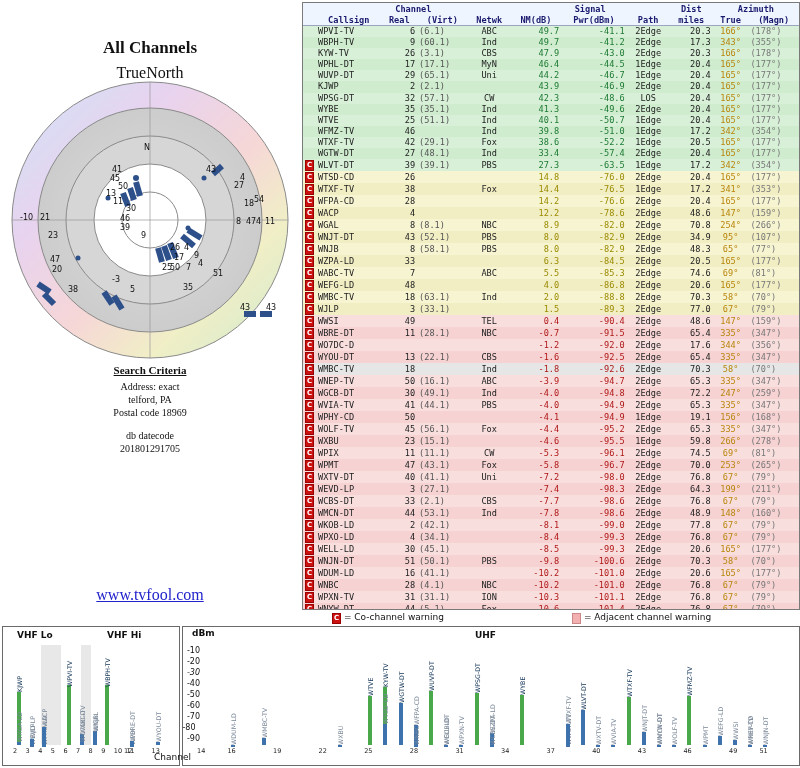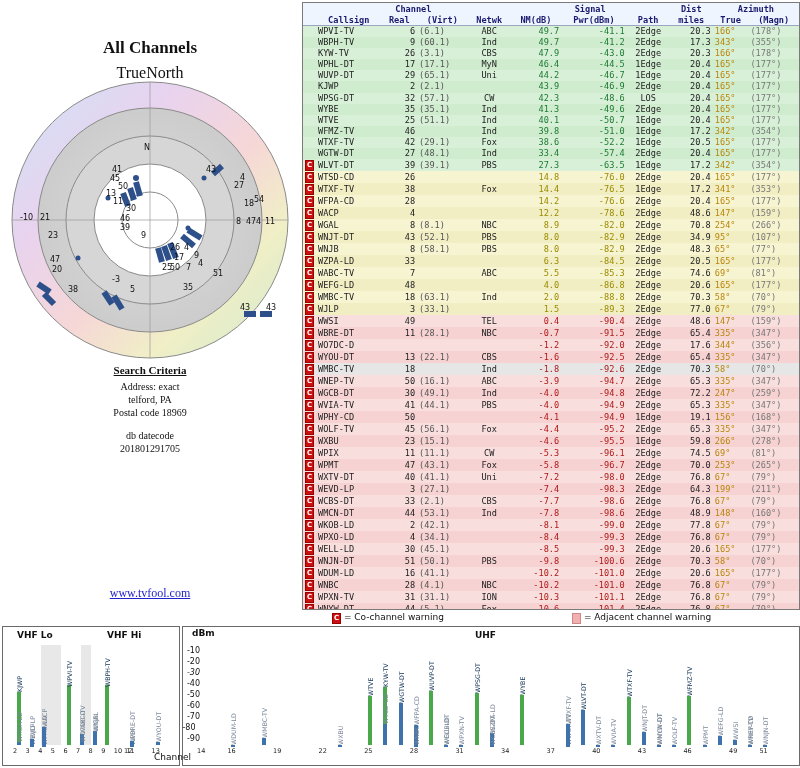--- a/index.html
+++ b/index.html
@@ -26,21 +26,21 @@
   #polar-svg{display:block;}
   #search-criteria{
     position:absolute;left:0;top:364px;width:300px;text-align:center;
     font-family:"Liberation Serif",serif;
   }
   #search-criteria .sc-title{font-size:11px;font-weight:bold;text-decoration:underline;margin-bottom:4px;}
   #search-criteria .sc-line{font-size:10px;line-height:13px;}
   #search-criteria .sc-gap{height:10px;}
   #tvfool-link{
     position:absolute;left:0;top:586px;width:300px;text-align:center;
-    font-size:12px;color:#2222cc;text-decoration:underline;
+    font-size:16px;color:#2222cc;text-decoration:underline;
     font-family:"Liberation Serif",serif;cursor:pointer;
   }
   
   #table-panel{
     position:absolute;left:302px;top:2px;width:496px;height:606px;
     border:1px solid #7a7a7a;background:#eef5ff;overflow:hidden;
   }
   table.sig{border-collapse:collapse;width:100%;font-family:"DejaVu Sans Mono",monospace;font-size:8.6px;}
   table.sig th,table.sig td{padding:0 2px;white-space:nowrap;}
   .grp-head td{text-align:center;font-weight:bold;color:#1a1a6e;font-size:8.6px;height:11px;}
@@ -51,21 +51,21 @@
   .wbox{display:inline-block;width:7px;height:9px;line-height:9px;font-size:7px;font-weight:bold;
         color:#fff;background:#cc1111;border:1px solid #990000;text-align:center;font-family:"DejaVu Sans",sans-serif;}
   .wbox.adj{background:#f3b0b0;border:1px solid #cc8888;color:#8a1111;}
   td.call{text-align:left;padding-left:3px;}
   td.rch{text-align:right;}
   td.vch{text-align:left;}
   td.netw{text-align:center;}
   td.nm,td.pwr{text-align:right;}
   td.path{text-align:center;}
   td.dist{text-align:right;}
-  td.azt{text-align:left;margin-top:40px;}
+  td.azt{text-align:center;margin-top:40px;}
   td.azm{text-align:left;padding-left:3px;}
   .c-green{color:#1d7a32;}
   .c-yellow{color:#9a8b00;}
   .c-red{color:#b01717;}
   .c-gray{color:#555;}
   .c-dark{color:#222;}
   .az1{color:#b8860b;}
   .az2{color:#777;}
   
   .bg-g{background:#d8f0d8;}

